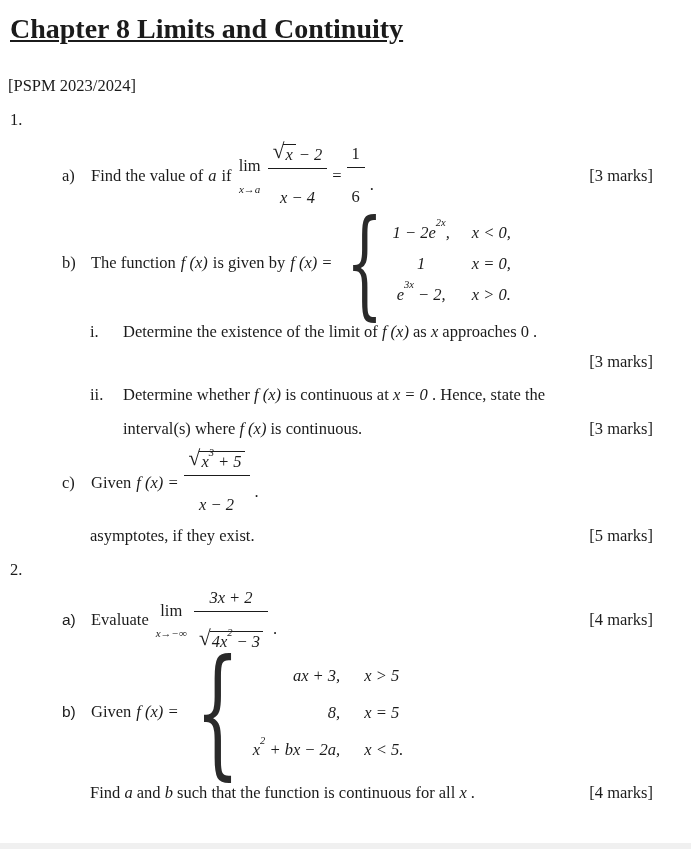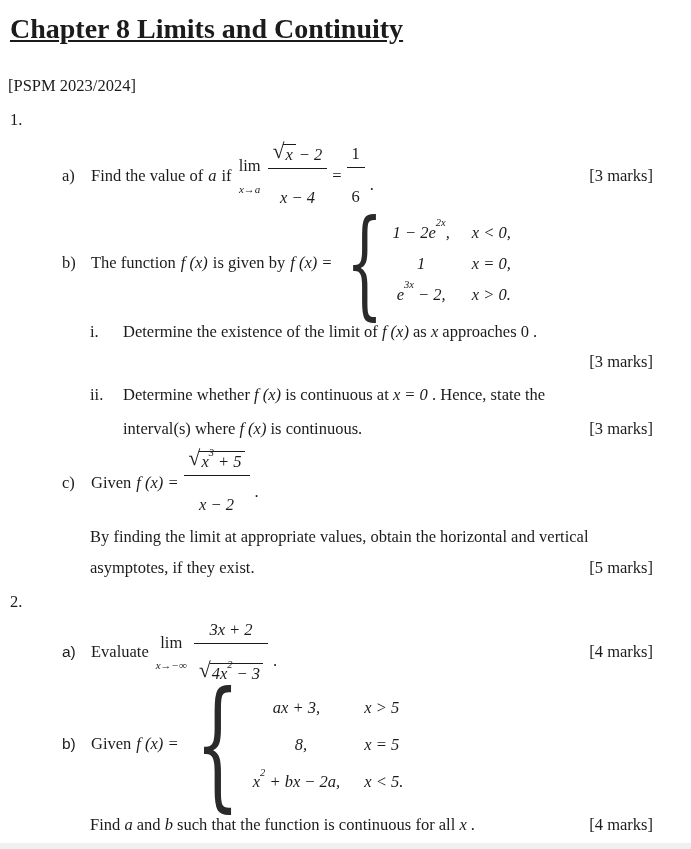--- a/index.html
+++ b/index.html
@@ -69,21 +69,21 @@
     transform:scaleX(0.5); line-height:0.8; margin:0 -9px 0 -11px; color:#2a2a2a;
   }
   .brace.b1 { font-size:118px; }
   .brace.b2 { font-size:140px; }
   .pw { display:grid; grid-template-columns:auto auto; align-content:center; }
   .pw1 { column-gap:22px; }
   .pw1 .cell { line-height:31px; }
   .pw1 .expr { text-align:center; }
   .pw2 { column-gap:24px; }
   .pw2 .cell { line-height:37px; }
-  .pw2 .expr { text-align:center; }
+  .pw2 .expr { text-align:right; }
   .pw2 .expr.indent { padding-left:9px; }
 
   
   .subline { margin-left:90px; margin-right:38px; }
   .subnum { display:inline-block; width:33px; }
   .sub-i { margin-top:12px; }
   .marks-line { margin-top:10px; text-align:right; margin-right:38px; }
   .sub-ii { margin-top:13px; }
 
   
@@ -191,21 +191,20 @@
       <span class="num">
         <span class="sqrt">
           <span class="sign">√</span>
           <span class="rad math"><span>x</span><sup>3</sup><span> + 5</span></span>
         </span>
       </span>
       <span class="den math">x − 2</span>
     </span>
     <span class="dot">.</span>
   </div>
-  <div class="c-line2">By finding the limit at appropriate values, obtain the horizontal and vertical</div>
   <div class="line-marks c-line3">
     <div class="content">asymptotes, if they exist.</div>
     <span class="marks">[5 marks]</span>
   </div>
 
   <div class="qnum">2.</div>
 
   <div class="qrow row-2a">
     <span class="qlabel sans">a)</span>
     <span>Evaluate</span>

